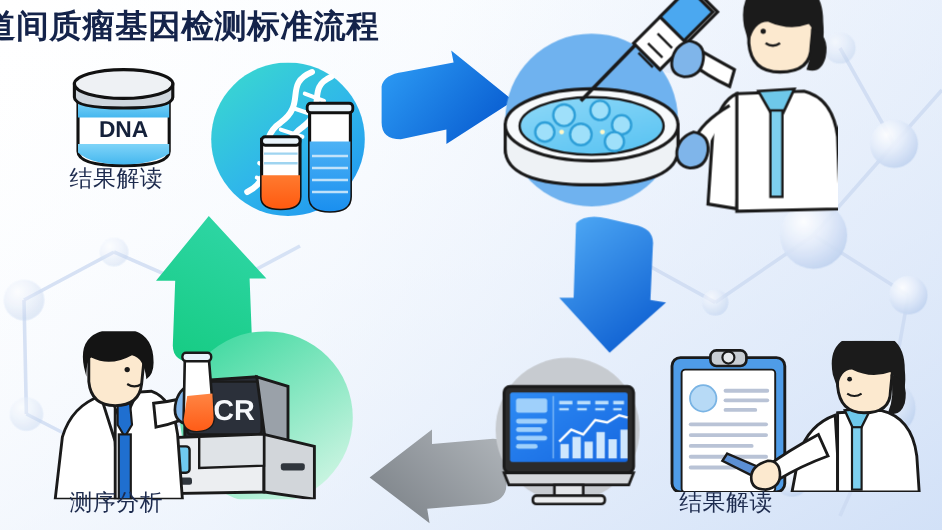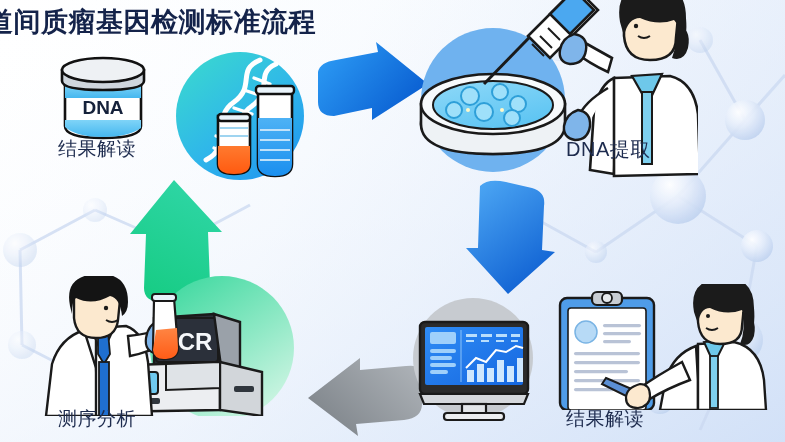--- a/index.html
+++ b/index.html
@@ -270,21 +270,20 @@
       <path d="M170 118 Q 158 122 156 134 Q 155 146 167 148 Q 180 148 182 134 Q 183 120 170 118 Z" fill="#7fb5ea" stroke="#1a1a1a" stroke-width="2.4"></path>
 
       <path d="M216 22 Q 216 -2 242 -2 Q 270 -2 270 26 L268 46 Q 268 68 242 68 Q 218 68 216 44 Z" fill="#fce9cf" stroke="#1a1a1a" stroke-width="2.6"></path>
       <path d="M212 30 Q 206 -6 242 -8 Q 278 -10 278 26 Q 280 50 272 62 Q 276 38 266 28 Q 250 34 232 26 Q 220 26 216 44 Z" fill="#1b1b1b"></path>
       <path d="M268 32 Q 284 36 280 56 Q 276 70 264 66 Q 270 50 268 32 Z" fill="#1b1b1b"></path>
       <path d="M230 44 Q 236 48 242 44" stroke="#1a1a1a" stroke-width="2" fill="none"></path>
       <circle cx="228" cy="34" r="2.2" fill="#1a1a1a"></circle>
     </g>
   </svg>
 
-  <div class="node-label lbl-extract">DNA提取</div>
 
   <svg class="scene" style="left:398px; top:296px;" width="150" height="130" viewBox="0 0 150 130">
     <defs>
       <linearGradient id="screenGrad" x1="0" y1="0" x2="1" y2="1">
         <stop offset="0%" stop-color="#2f8cf5"></stop>
         <stop offset="100%" stop-color="#1567e0"></stop>
       </linearGradient>
     </defs>
     <circle cx="75" cy="62" r="60" fill="#c7cbd0"></circle>
     <g>

